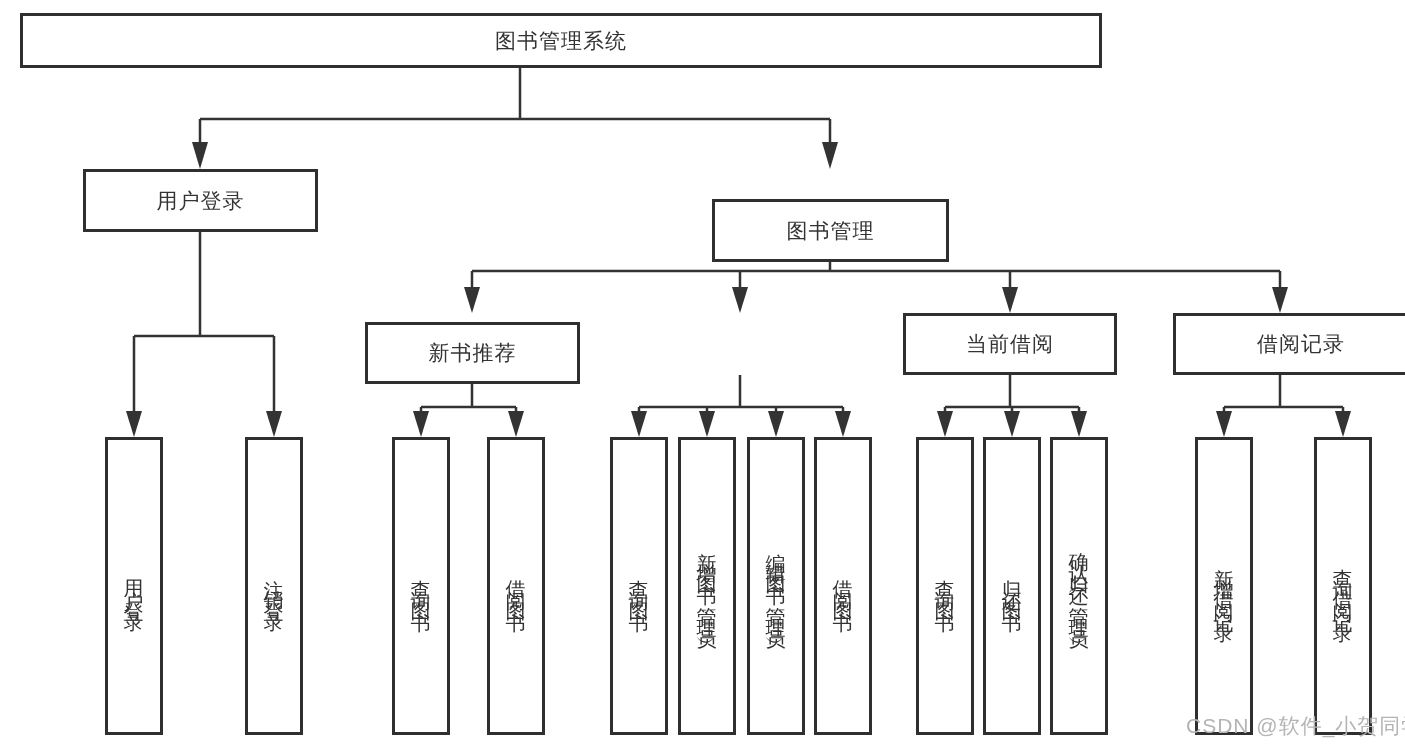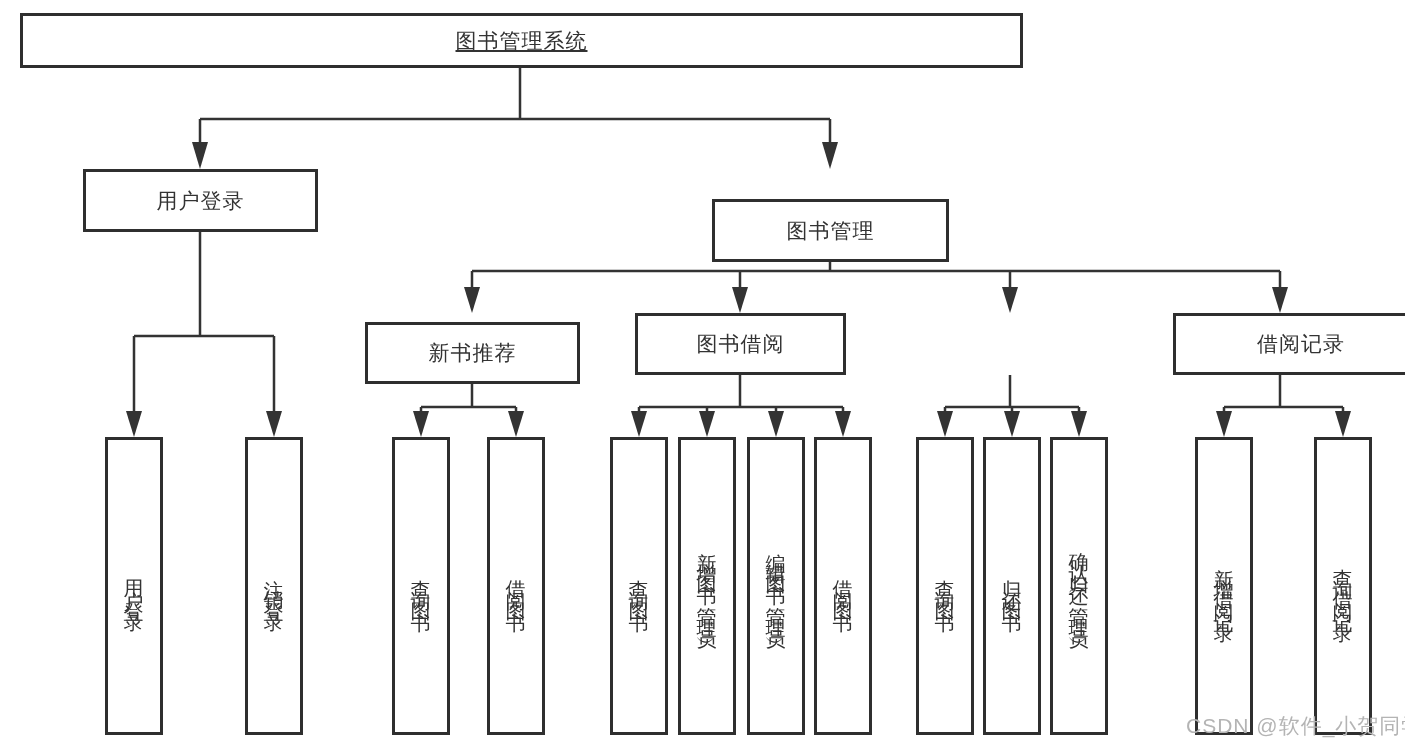--- a/index.html
+++ b/index.html
@@ -63,21 +63,21 @@
     position: absolute;
     left: 1186px;
     top: 712px;
     font-size: 21px;
     color: #b4b4b4;
     letter-spacing: 1px;
     white-space: nowrap;
     z-index: 3;
   }
   
-  #node-root { left: 20px;  top: 13px;  width: 1003px; height: 55px; text-decoration: underline; }
+  #node-root { left: 20px;  top: 13px;  width: 1082px; height: 55px; }
   #node-l1a  { left: 83px;  top: 169px; width: 235px;  height: 63px; }
   #node-l1b  { left: 712px; top: 169px; width: 237px;  height: 63px; margin-top: 30px; }
   #node-l2a  { left: 365px; top: 313px; width: 215px;  height: 62px; margin-top: 9px; }
   #node-l2b  { left: 635px; top: 313px; width: 211px;  height: 62px; }
   #node-l2c  { left: 903px; top: 313px; width: 214px;  height: 62px; }
   #node-l2d  { left: 1173px;top: 313px; width: 256px;  height: 62px; }
   #leaf-g1a { left: 105px;  }
   #leaf-g1b { left: 245px;  }
   #leaf-g2a { left: 392px;  }
   #leaf-g2b { left: 487px;  }
@@ -135,21 +135,21 @@
       <polygon points="1335,411 1351,411 1343,437"></polygon>
     </g>
   </svg>
 
   <div id="node-root" class="hbox">图书管理系统</div>
 
   <div id="node-l1a" class="hbox">用户登录</div>
   <div id="node-l1b" class="hbox">图书管理</div>
 
   <div id="node-l2a" class="hbox">新书推荐</div>
-  <div id="node-l2b" class="hbox">图书借阅</div>
+  <div id="node-l2c" class="hbox">当前借阅</div>
   <div id="node-l2d" class="hbox">借阅记录</div>
 
   <div id="leaf-g1a" class="vbox">
     <span class="vtext">用户登录</span>
   </div>
   <div id="leaf-g1b" class="vbox">
     <span class="vtext">注销登录</span>
   </div>
 
   <div id="leaf-g2a" class="vbox">

